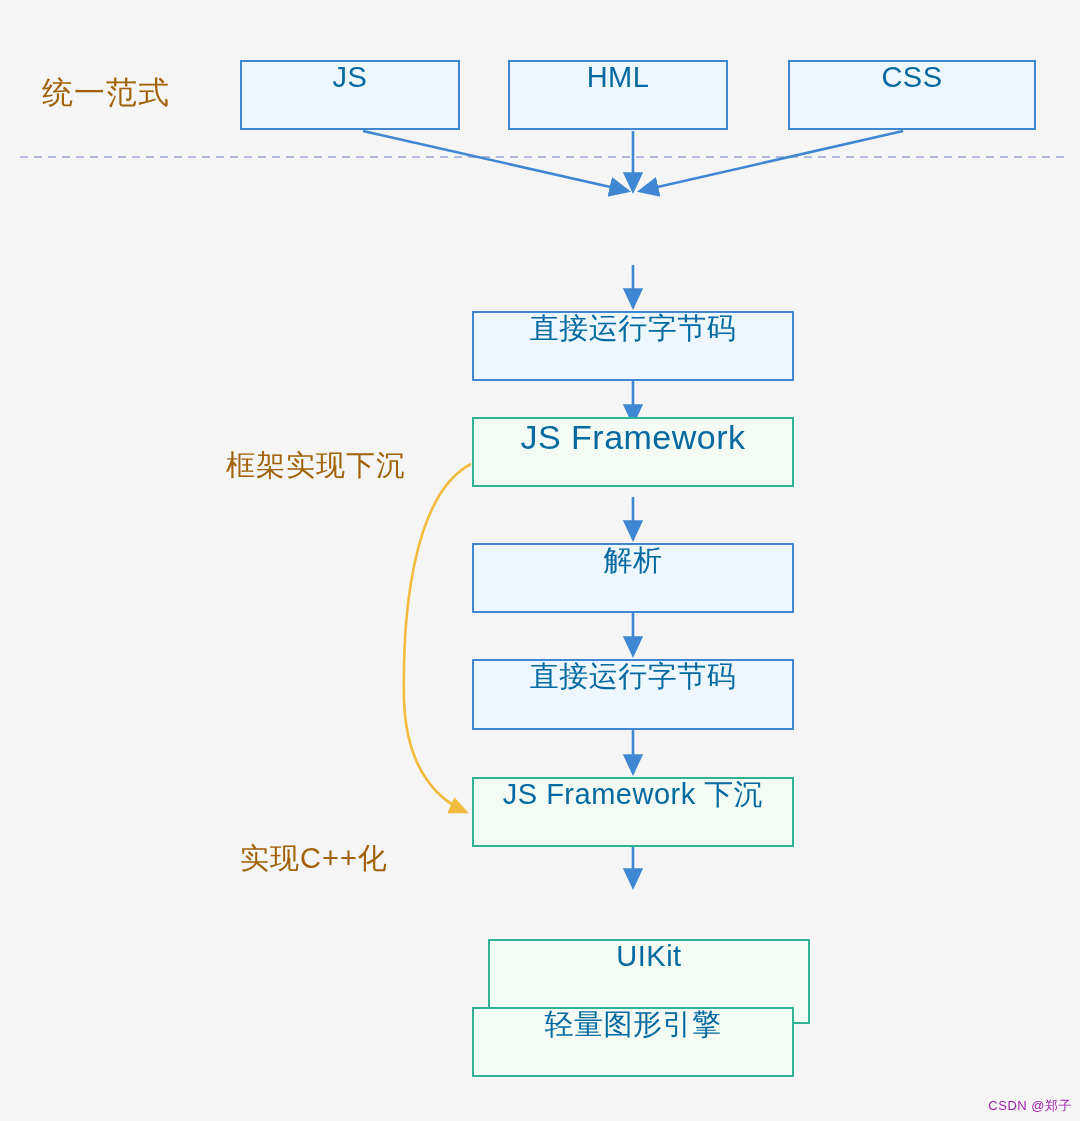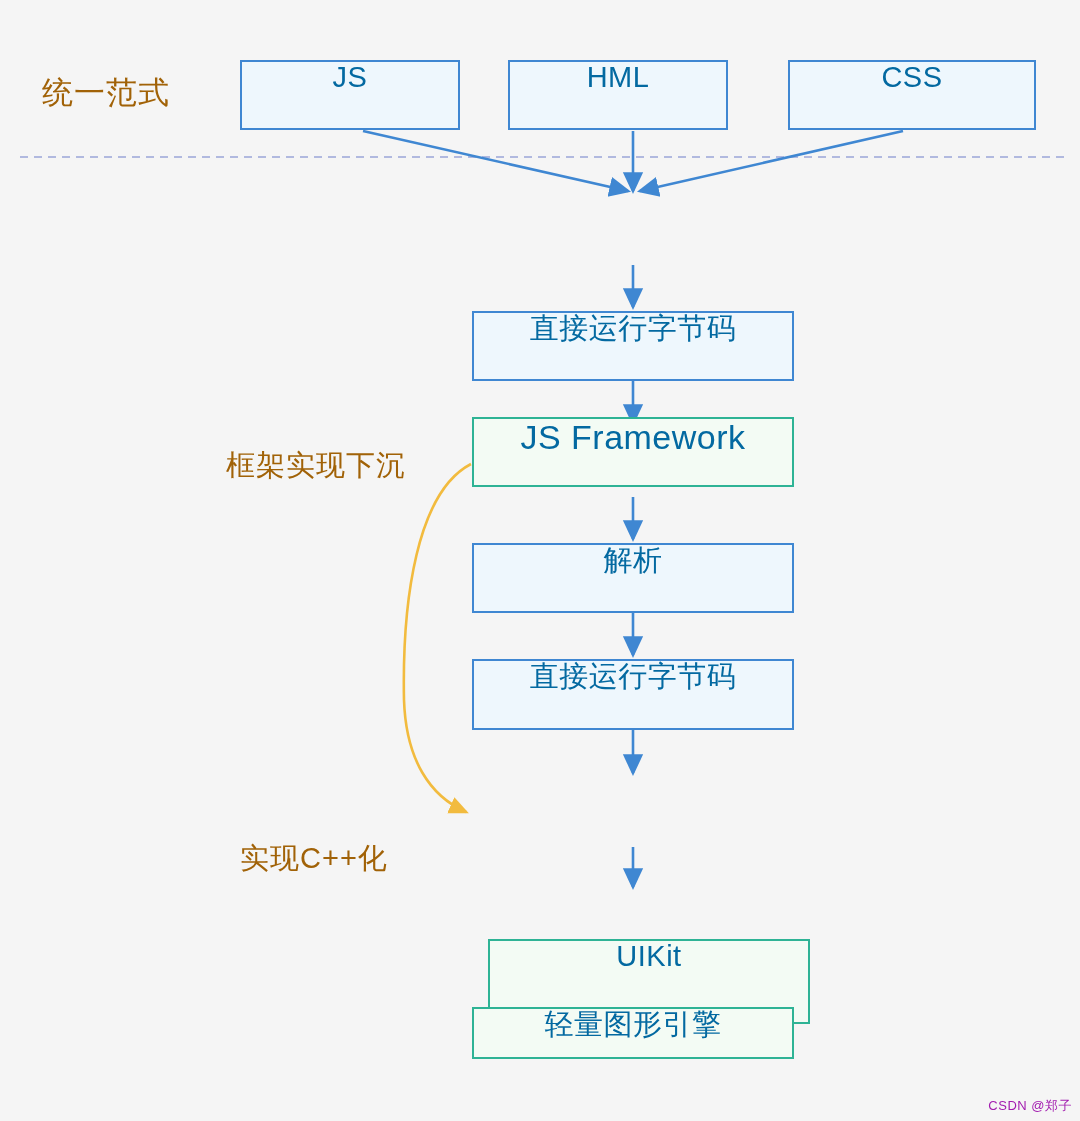--- a/index.html
+++ b/index.html
@@ -122,26 +122,29 @@
   </div>
 
   <div class="node blue" style="left:472px; top:543px; width:322px; height:70px; font-size:29px;">
     <span class="label">解析</span>
   </div>
 
   <div class="node blue" style="left:472px; top:659px; width:322px; height:71px; font-size:29px;">
     <span class="label">直接运行字节码</span>
   </div>
 
+  <div class="node green" style="left:472px; top:777px; width:322px; height:70px; font-size:29px;">
+    <span class="label">JS Framework 下沉</span>
+  </div>
 
   <div class="node green" style="left:488px; top:891px; width:322px; height:85px; font-size:29px;margin-top:48px;">
     <span class="label">UIKit</span>
   </div>
 
-  <div class="node green" style="left:472px; top:1007px; width:322px; height:52px; font-size:29px;">
+  <div class="node green" style="left:472px; top:1007px; width:322px; height:70px; font-size:29px;">
     <span class="label">轻量图形引擎</span>
   </div>
 
   <div class="side-label" style="left:226px; top:446px; font-size:29px;">框架实现下沉</div>
 
   <div class="side-label" style="left:240px; top:795px; font-size:29px;margin-top:44px;">实现C++化</div>
 
   <div class="watermark">CSDN @郑子</div>
 
 </div>

